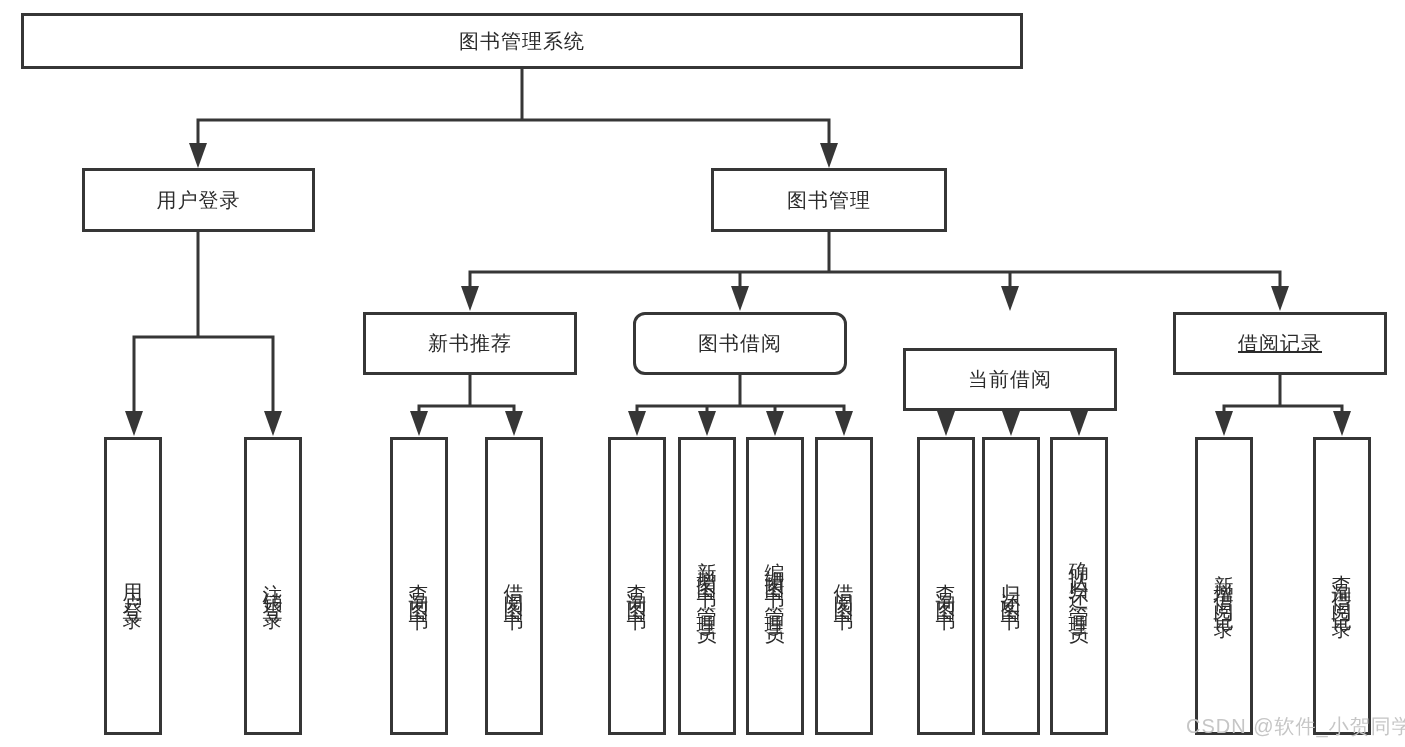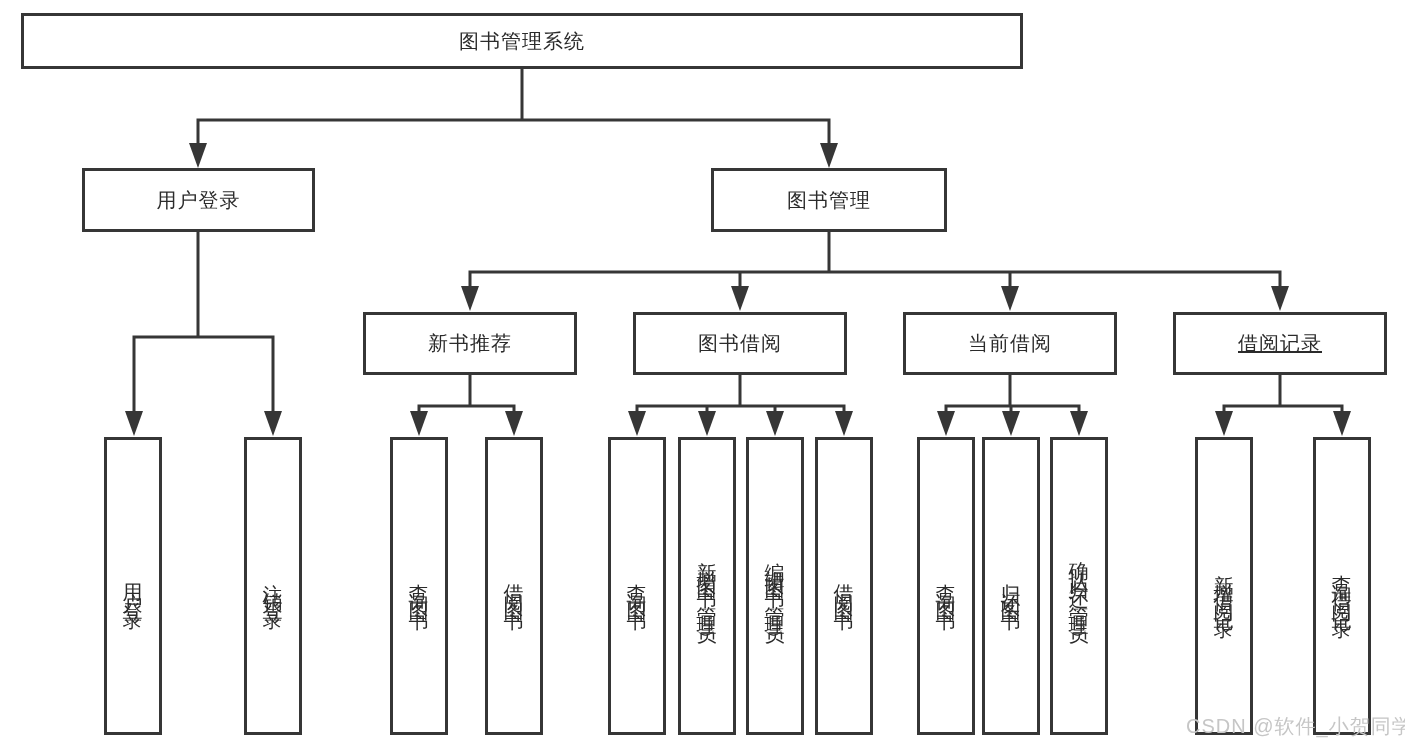--- a/index.html
+++ b/index.html
@@ -43,22 +43,22 @@
     text-orientation: mixed;
     letter-spacing: 9px;
     line-height: 1;
     white-space: normal;
   }
   .root-node  { left: 21px;  top: 13px;  width: 1002px; height: 56px; }
   .n-user     { left: 82px;  top: 168px; width: 233px;  height: 64px; }
   .n-bookmgmt { left: 711px; top: 168px; width: 236px;  height: 64px; }
   .lvl3       { top: 312px; height: 63px; width: 214px; }
   .n-newbook  { left: 363px; }
-  .n-borrow   { left: 633px; }
-  .n-current  { left: 903px; }
+  .n-borrow   { left: 633px; border-radius: 12px; }
+  .n-current  { left: 903px; margin-top: 36px; }
   .n-records  { left: 1173px; text-decoration: underline; }
   .leaf { top: 437px; height: 298px; width: 58px; }
   .lf1  { left: 104px; }
   .lf2  { left: 244px; }
   .lf3  { left: 390px; }
   .lf4  { left: 485px; }
   .lf5  { left: 608px; }
   .lf6  { left: 678px; }
   .lf7  { left: 746px; }
   .lf8  { left: 815px; }

